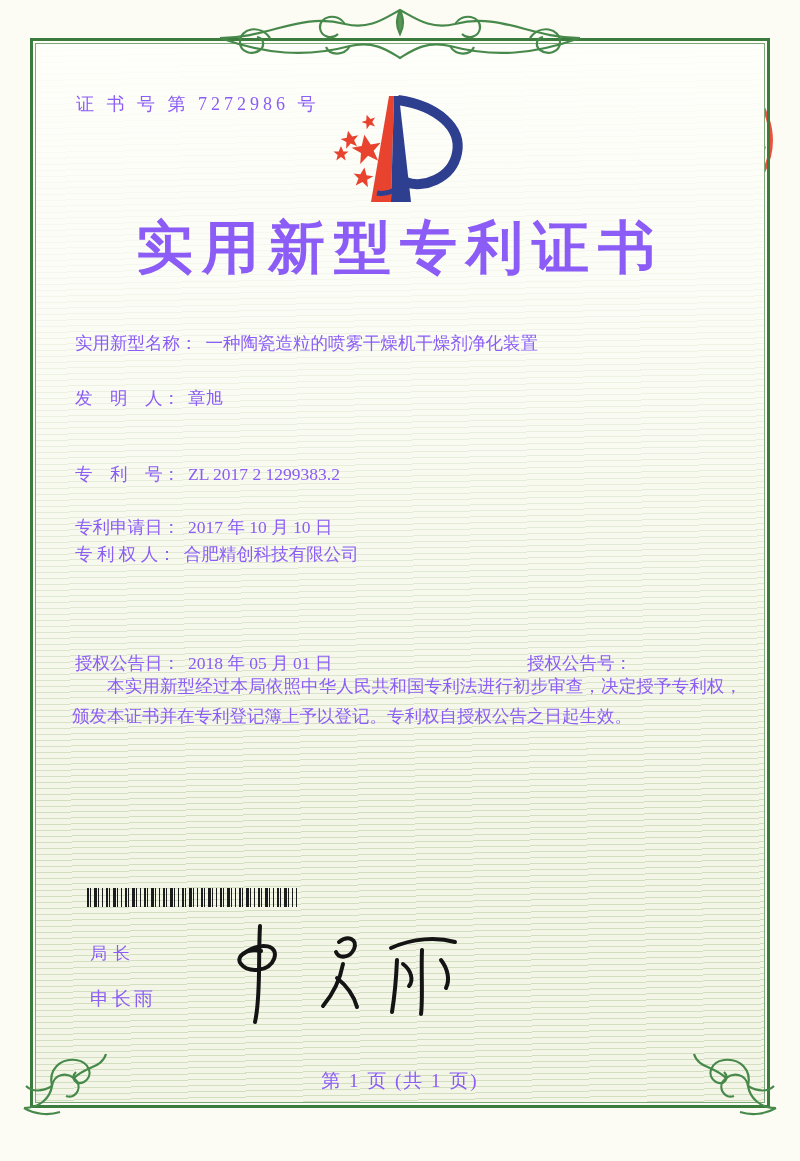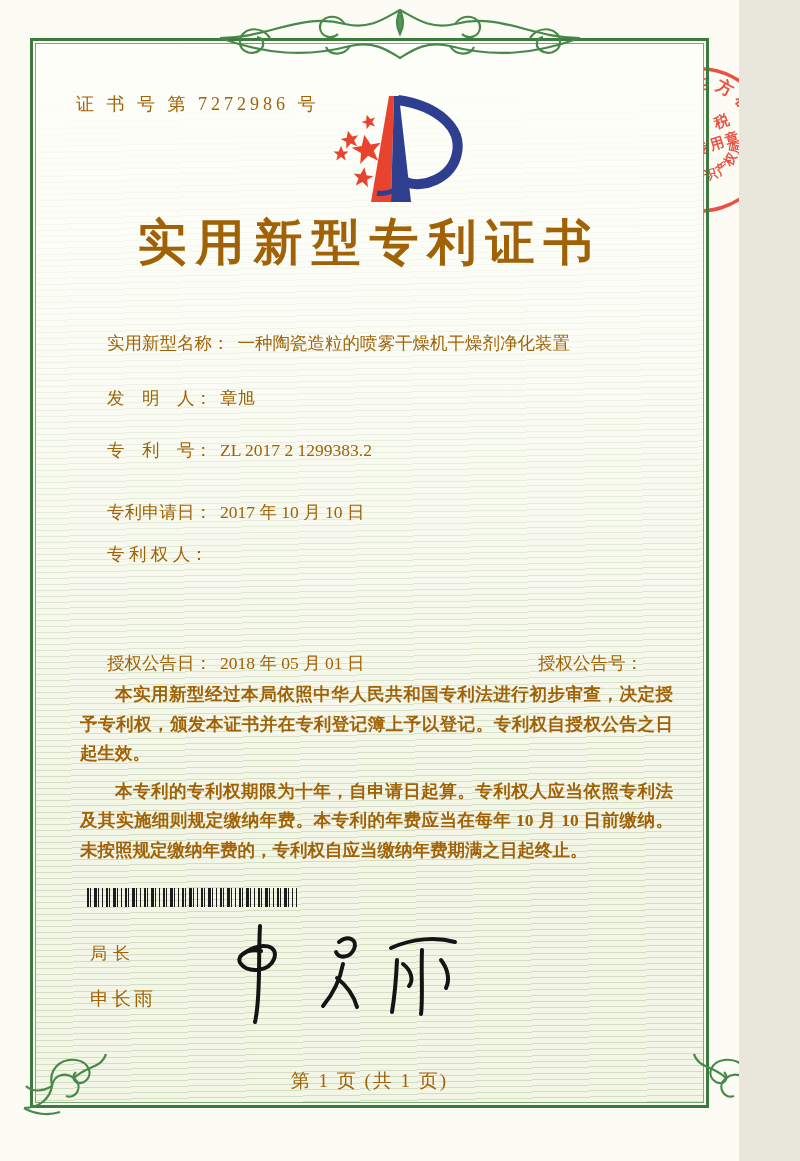--- a/index.html
+++ b/index.html
@@ -1,38 +1,38 @@
 <!DOCTYPE html>
 <html><head>
 <meta charset="utf-8">
 <style>
   html,body{margin:0;padding:0;background:#e9e7dc;}
-  .page{position:relative;width:739px;height:1161px;background:#fcfbf4;overflow:hidden;
-        font-family:"Liberation Serif","DejaVu Serif",serif;color:#a16207;}
+  .page{position:relative;width:800px;height:1161px;background:#fcfbf4;overflow:hidden;
+        font-family:"Liberation Serif","DejaVu Serif",serif;color:#8b5cf6;}
   
   .frame{position:absolute;left:30px;top:38px;right:30px;bottom:53px;border:3px solid #3c7b3e;z-index:1;}
   .frame-inner{position:absolute;inset:2px;border:1px solid #7aa877;
      background-color:#f3f6e7;
      background-image:
        linear-gradient(180deg, rgba(255,255,251,.95) 0%, rgba(255,255,251,.75) 22%, rgba(255,255,251,.35) 48%, rgba(255,255,251,0) 72%),
        repeating-linear-gradient(179deg, rgba(124,160,92,.28) 0px, rgba(124,160,92,.28) 1px, rgba(255,255,255,0) 1px, rgba(255,255,255,0) 6px);}
   .content{position:absolute;inset:0;z-index:2;}
   .orn{position:absolute;z-index:3;pointer-events:none;}
   
   .certno{position:absolute;left:76px;top:92px;font-size:18px;letter-spacing:4px;}
-  .title{position:absolute;left:0;right:0;top:210px;text-align:center;font-size:49px;font-weight:700;letter-spacing:9px;}
-  .row{position:absolute;left:75px;right:60px;display:flex;font-size:17.5px;line-height:26px;margin-left:32px;}
+  .title{position:absolute;left:0;right:0;top:210px;text-align:center;font-size:57px;font-weight:700;letter-spacing:9px;}
+  .row{position:absolute;left:75px;right:60px;display:flex;font-size:17.5px;line-height:26px;}
   .row .lbl{white-space:pre;flex:0 0 auto;}
   .row .val{margin-left:8px;white-space:pre-wrap;text-align:right;}
-  .r-name{top:330px}.r-inv{top:385px}.r-pno{top:437px}.r-fdate{top:499px}.r-owner{top:541px}
+  .r-name{top:330px}.r-inv{top:385px}.r-pno{top:461px}.r-fdate{top:514px}.r-owner{top:541px}
   .r-addr{top:592px}.r-addr .val{width:505px;}
   .r-grant{top:650px}
-  .pair2{position:absolute;left:431px;top:0;display:flex;flex-direction:column;}
+  .pair2{position:absolute;left:452px;top:0;display:flex;flex-direction:column;}
   .paras{position:absolute;left:72px;right:58px;top:672px;font-size:17.5px;line-height:29.5px;text-align:justify;}
-  .paras p{margin:8px;text-indent:2em;font-weight:bold;}
+  .paras p{margin:0;text-indent:2em;}
   .barcode{position:absolute;left:87px;top:888px;width:210px;height:19px;
      background:repeating-linear-gradient(90deg,#1c1c1c 0 2px,transparent 2px 3px,#1c1c1c 3px 4px,transparent 4px 7px,#1c1c1c 7px 10px,transparent 10px 11px,#1c1c1c 11px 12px,transparent 12px 15px,#1c1c1c 15px 16px,transparent 16px 19px);}
   .signer-title{position:absolute;left:90px;top:942px;font-size:17px;letter-spacing:6px;}
   .signer-name{position:absolute;left:90px;top:986px;font-size:19px;letter-spacing:3px;text-align:right;}
   .footer{position:absolute;left:0;right:0;top:1068px;text-align:center;font-size:19px;letter-spacing:2px;}
   .sig{position:absolute;left:215px;top:912px;}
   .seal{position:absolute;left:468px;top:855px;opacity:.93;}
   .stamp{position:absolute;left:612px;top:52px;opacity:.9;}
   .logo{position:absolute;left:322px;top:90px;}
   svg text{font-family:"Liberation Serif","DejaVu Serif",serif;}
@@ -113,32 +113,32 @@
     <div class="row r-pno">
       <span class="lbl">专　利　号：</span>
       <span class="val">ZL 2017 2 1299383.2</span>
     </div>
     <div class="row r-fdate">
       <span class="lbl">专利申请日：</span>
       <span class="val">2017 年 10 月 10 日</span>
     </div>
     <div class="row r-owner">
       <span class="lbl">专 利 权 人：</span>
+      <span class="val">合肥精创科技有限公司</span>
     </div>
     <div class="row r-grant">
       <span class="lbl">授权公告日：</span>
       <span class="val">2018 年 05 月 01 日</span>
       <span class="pair2">
         <span class="lbl">授权公告号：</span>
       </span>
     </div>
 
     <div class="paras">
       <p>本实用新型经过本局依照中华人民共和国专利法进行初步审查，决定授予专利权，颁发本证书并在专利登记簿上予以登记。专利权自授权公告之日起生效。</p>
-      <p>本专利的专利权期限为十年，自申请日起算。专利权人应当依照专利法及其实施细则规定缴纳年费。本专利的年费应当在每年 10 月 10 日前缴纳。未按照规定缴纳年费的，专利权自应当缴纳年费期满之日起终止。</p>
     </div>
 
     <div class="barcode"></div>
 
     <div class="signer-title">局长</div>
     <div class="signer-name">申长雨</div>
 
     <svg class="sig" width="260" height="120" viewBox="0 0 260 120">
       <g fill="none" stroke="#141414" stroke-width="4" stroke-linecap="round">
         <path d="M28,42 C48,28 64,34 59,47 C54,60 33,61 26,52 C20,45 31,36 46,39"></path>

